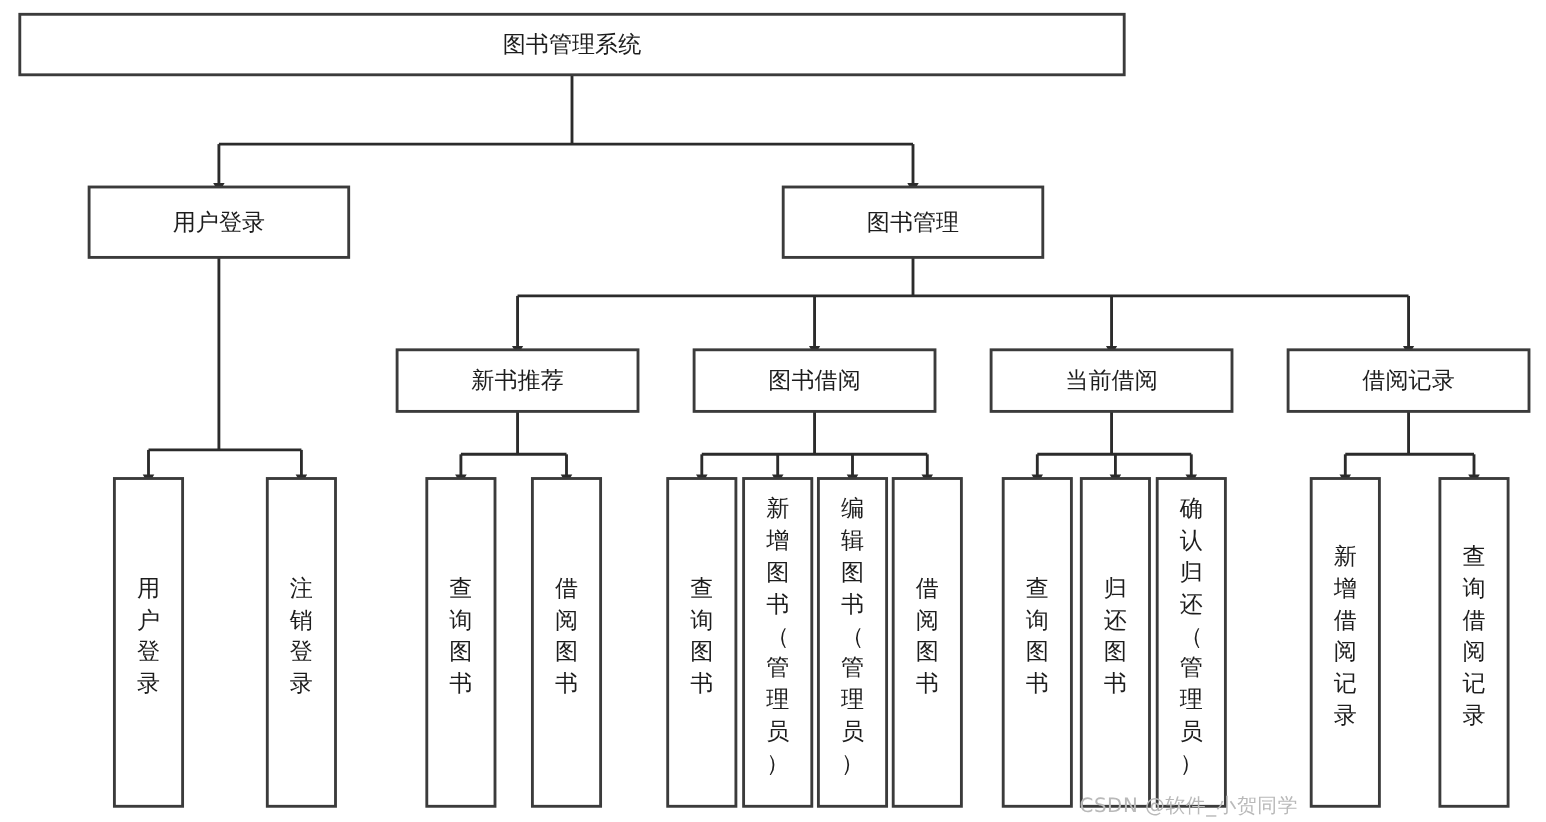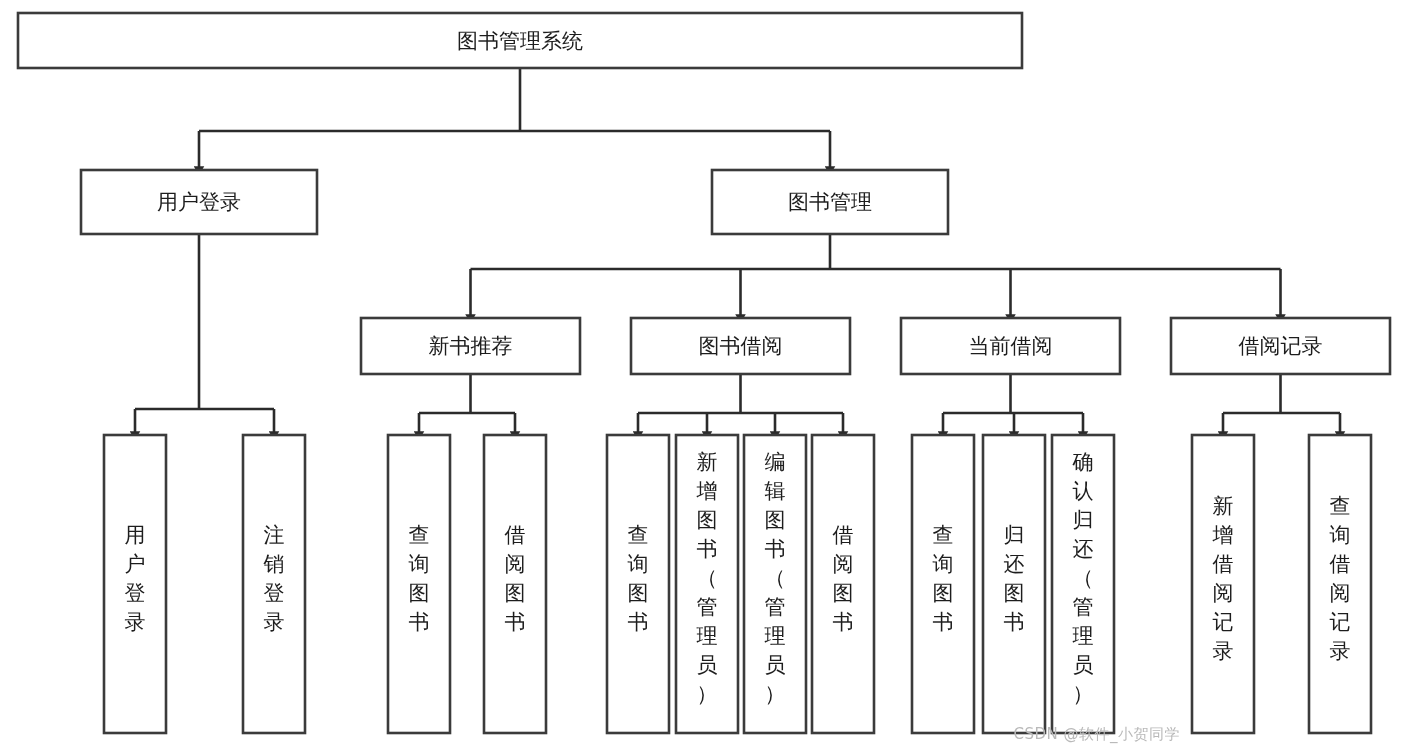--- a/index.html
+++ b/index.html
@@ -51,21 +51,21 @@
     font-family: "DejaVu Sans", "Liberation Sans", sans-serif;
     font-size: 21px;
     fill: #1d1d1d;
     text-anchor: middle;
   }
   .watermark-text {
     position: absolute;
     right: 10px;
     bottom: 3px;
     font-family: "DejaVu Sans", "Liberation Sans", sans-serif;
-    font-size: 15px;
+    font-size: 18px;
     color: #b9b9b9;
     white-space: nowrap;
     letter-spacing: 0.5px;
   }
 </style>
 </head>
 <body>
 
 <div id="diagram-root">
   <svg class="chart-svg" viewBox="0 0 1405 747" xmlns="http://www.w3.org/2000/svg">

